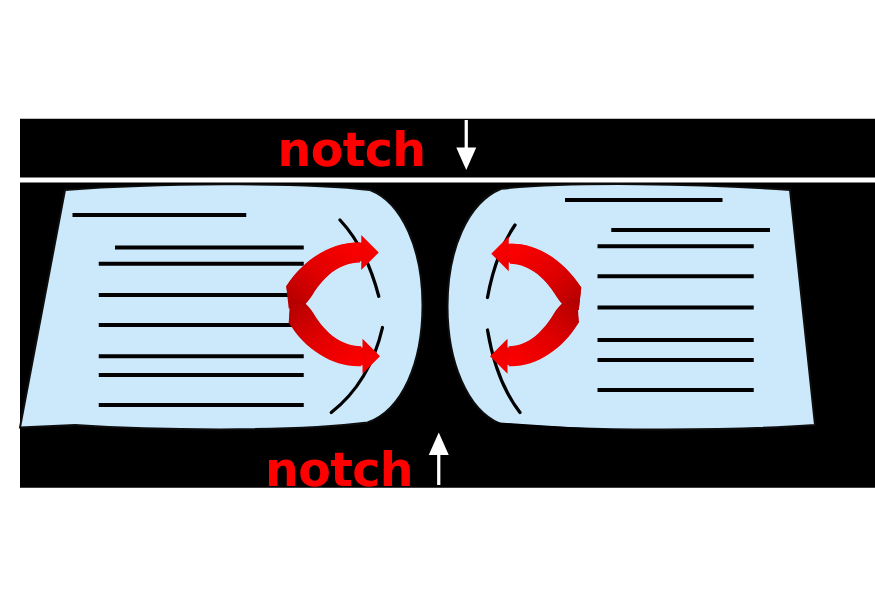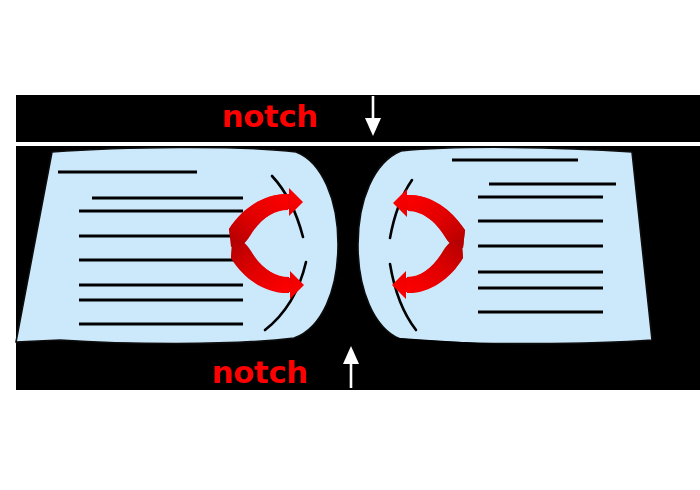--- a/index.html
+++ b/index.html
@@ -22,21 +22,21 @@
   #scene {
     position: absolute;
     left: 0;
     top: 0;
     width: 700px;
     height: 490px;
   }
   .notch-label {
     position: absolute;
     color: #ff0000;
-    font-size: 31px;
+    font-size: 38px;
     font-weight: 700;
     font-family: "DejaVu Sans", sans-serif;
     letter-spacing: -0.5px;
     line-height: 1;
     white-space: nowrap;
     user-select: none;
   }
   #notch-label-top {
     left: 222px;
     top: 101px;

